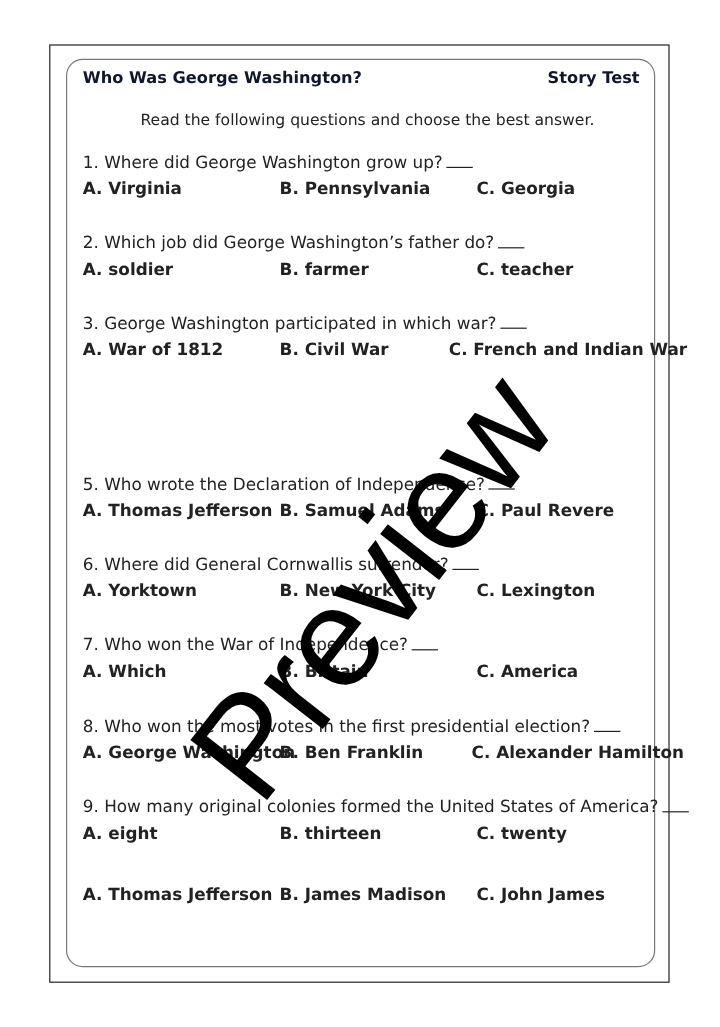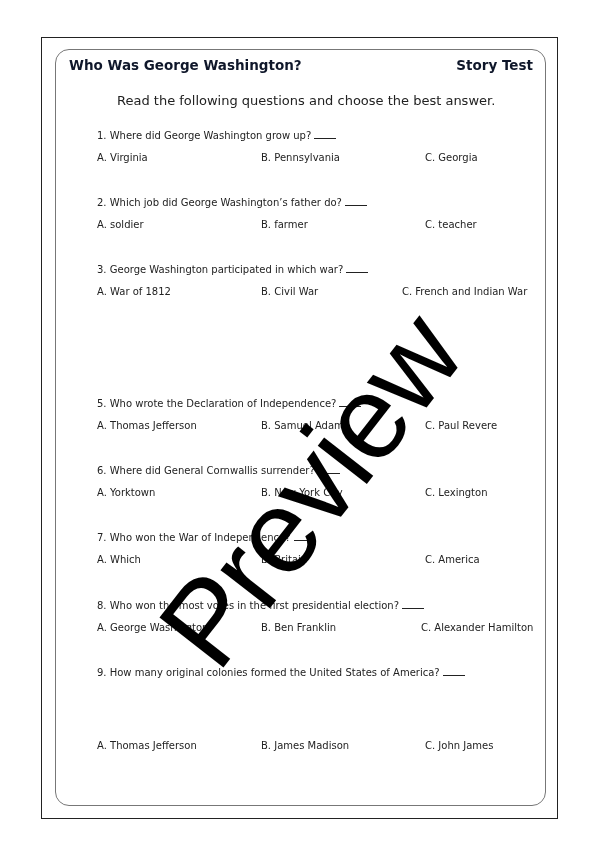--- a/index.html
+++ b/index.html
@@ -16,27 +16,27 @@
       border: 1px solid #777; border-radius: 14px; box-sizing: border-box;
     }
     .header {
       position: absolute; left: 69px; top: 55px; width: 464px; height: 20px;
       display: flex; justify-content: space-between; align-items: center;
       font-weight: bold; font-size: 13.5px; color: #0f172a;
     }
     .instructions {
       position: absolute; left: 69px; top: 93px; font-size: 13px; color: #222; margin-left: 48px;
     }
-    .question { position: absolute; left: 69px; width: 470px; font-size: 10px; color: #222; margin-left: 28px; }
+    .question { position: absolute; left: 69px; width: 470px; font-size: 14px; color: #222; }
     .q-text { height: 16px; line-height: 16px; white-space: nowrap; }
     .blank {
       display: inline-block; width: 22px; border-bottom: 1px solid #222; height: 10px; margin-left: 3px;
       vertical-align: baseline;
     }
-    .choices { position: relative; height: 16px; line-height: 16px; margin-top: 6px; white-space: nowrap; }
+    .choices { position: relative; height: 16px; line-height: 16px; margin-top: 6px; white-space: nowrap; font-weight: bold; }
     .choice { position: absolute; top: 0; }
     .choice.a { left: 0; }
     .choice.b { left: 164px; }
     .choice.c { left: 328px; }
     .choice.c.wide { left: 305px; }
     .choice.c.wide2 { left: 324px; }
     .watermark {
       position: absolute; left: 310px; top: 490px;
       transform: translate(-50%, -50%) rotate(-52deg);
       font-family: "Liberation Sans", "DejaVu Sans", sans-serif;
@@ -118,20 +118,25 @@
   <div class="q-text"><span>8.</span> <span>Who won the most votes in the first presidential election?</span><span class="blank"></span></div>
   <div class="choices">
     <span class="choice a">A. George Washington</span>
     <span class="choice b">B. Ben Franklin</span>
     <span class="choice c wide2">C. Alexander Hamilton</span>
   </div>
 </div>
 
 <div class="question" style="top:665px">
   <div class="q-text"><span>9.</span> <span>How many original colonies formed the United States of America?</span><span class="blank"></span></div>
+  <div class="choices">
+    <span class="choice a">A. eight</span>
+    <span class="choice b">B. thirteen</span>
+    <span class="choice c">C. twenty</span>
+  </div>
 </div>
 
 <div class="question" style="top:732px">
   <div class="choices">
     <span class="choice a">A. Thomas Jefferson</span>
     <span class="choice b">B. James Madison</span>
     <span class="choice c">C. John James</span>
   </div>
 </div>
 

